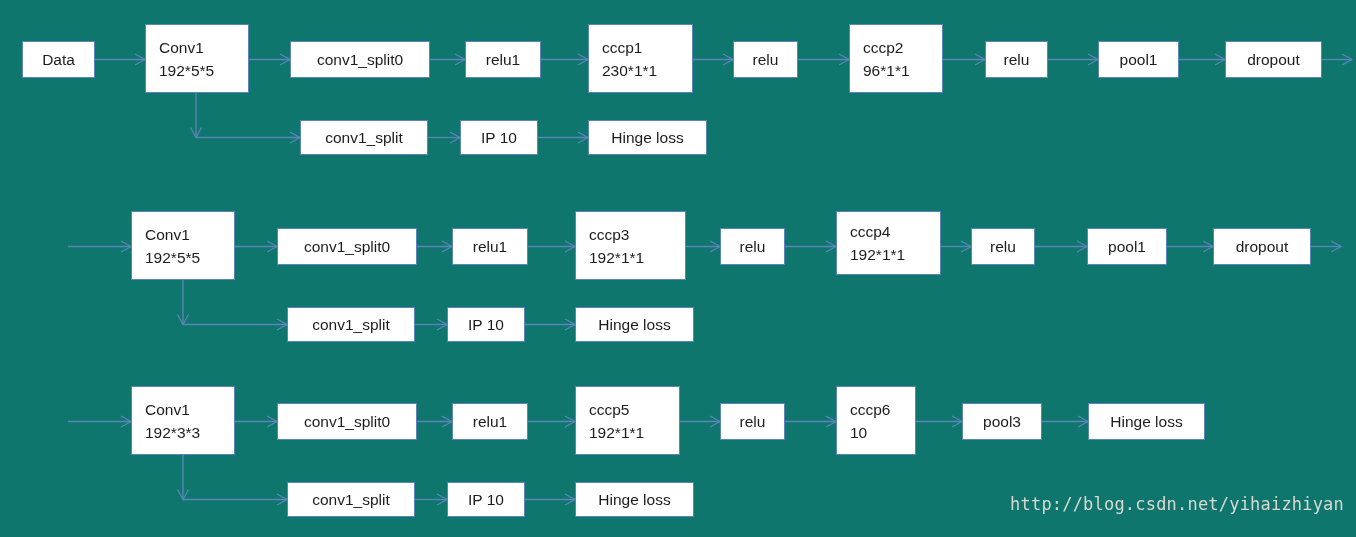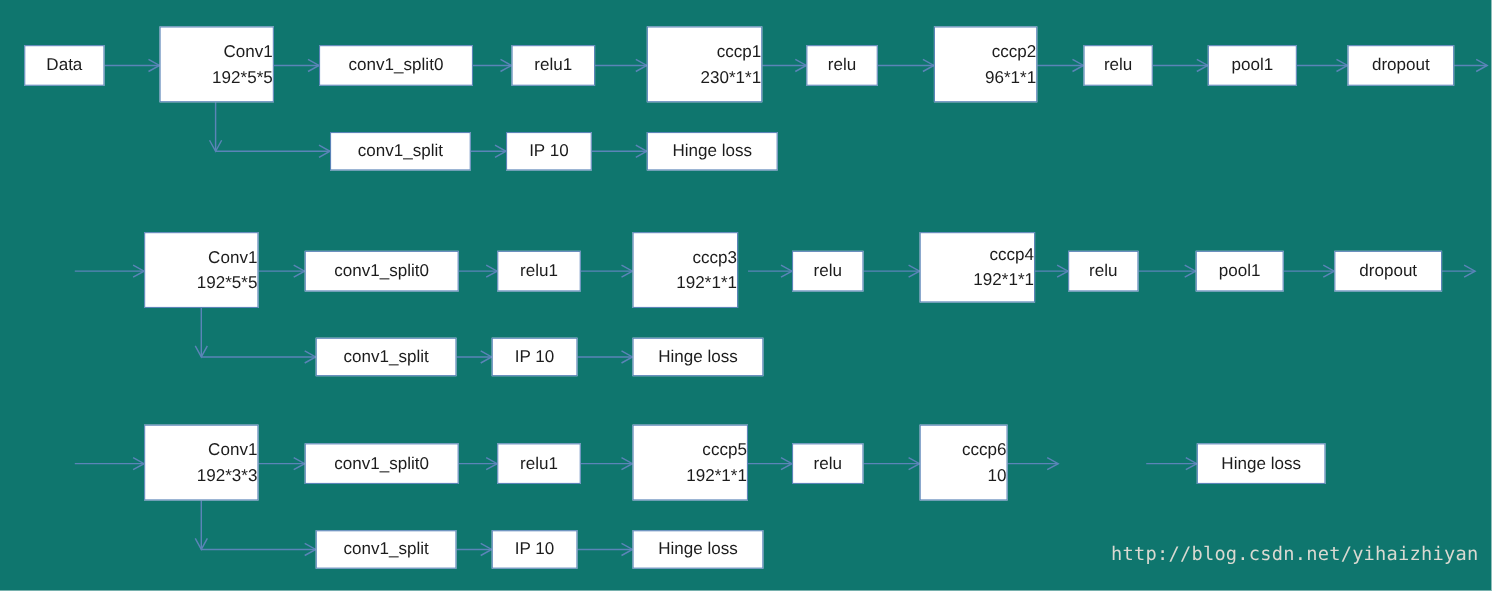--- a/index.html
+++ b/index.html
@@ -9,21 +9,21 @@
   }
   svg.connectors{position:absolute;left:0;top:0;width:1356px;height:537px;}
   svg.connectors line{stroke:#5b84b8;stroke-width:1.3px;}
   .box{
     position:absolute;box-sizing:border-box;
     border:1.5px solid #5b84b8;background:#ffffff;color:#1c1c1c;
     display:flex;align-items:center;justify-content:center;
     font-size:15.5px;line-height:20px;white-space:nowrap;
   }
   .box.tall{
-    flex-direction:column;align-items:flex-end;justify-content:center;
+    flex-direction:column;align-items:flex-start;justify-content:center;
     padding-left:13px;line-height:23px;
   }
   .watermark{
     position:absolute;right:12px;bottom:23px;
     font-family:"DejaVu Sans Mono",monospace;font-size:17px;
     color:#d9d9d1;letter-spacing:0.2px;
   }
 </style>
 </head>
 <body>
@@ -131,21 +131,21 @@
   <div class="box tall" style="left:131px;top:211px;width:104px;height:69px">
     <span>Conv1</span>
     <span>192*5*5</span>
   </div>
   <div class="box" style="left:277px;top:228px;width:140px;height:37px">
     <span>conv1_split0</span>
   </div>
   <div class="box" style="left:452px;top:228px;width:76px;height:37px">
     <span>relu1</span>
   </div>
-  <div class="box tall" style="left:575px;top:211px;width:96px;height:69px">
+  <div class="box tall" style="left:575px;top:211px;width:111px;height:69px">
     <span>cccp3</span>
     <span>192*1*1</span>
   </div>
   <div class="box" style="left:720px;top:228px;width:65px;height:37px">
     <span>relu</span>
   </div>
   <div class="box tall" style="left:836px;top:211px;width:105px;height:64px">
     <span>cccp4</span>
     <span>192*1*1</span>
   </div>
@@ -183,20 +183,23 @@
     <span>cccp5</span>
     <span>192*1*1</span>
   </div>
   <div class="box" style="left:720px;top:403px;width:65px;height:37px">
     <span>relu</span>
   </div>
   <div class="box tall" style="left:836px;top:386px;width:80px;height:69px">
     <span>cccp6</span>
     <span>10</span>
   </div>
+  <div class="box" style="left:962px;top:403px;width:80px;height:37px">
+    <span>pool3</span>
+  </div>
   <div class="box" style="left:1088px;top:403px;width:117px;height:37px">
     <span>Hinge loss</span>
   </div>
 
   <div class="box" style="left:287px;top:482px;width:128px;height:35px">
     <span>conv1_split</span>
   </div>
   <div class="box" style="left:447px;top:482px;width:78px;height:35px">
     <span>IP 10</span>
   </div>

